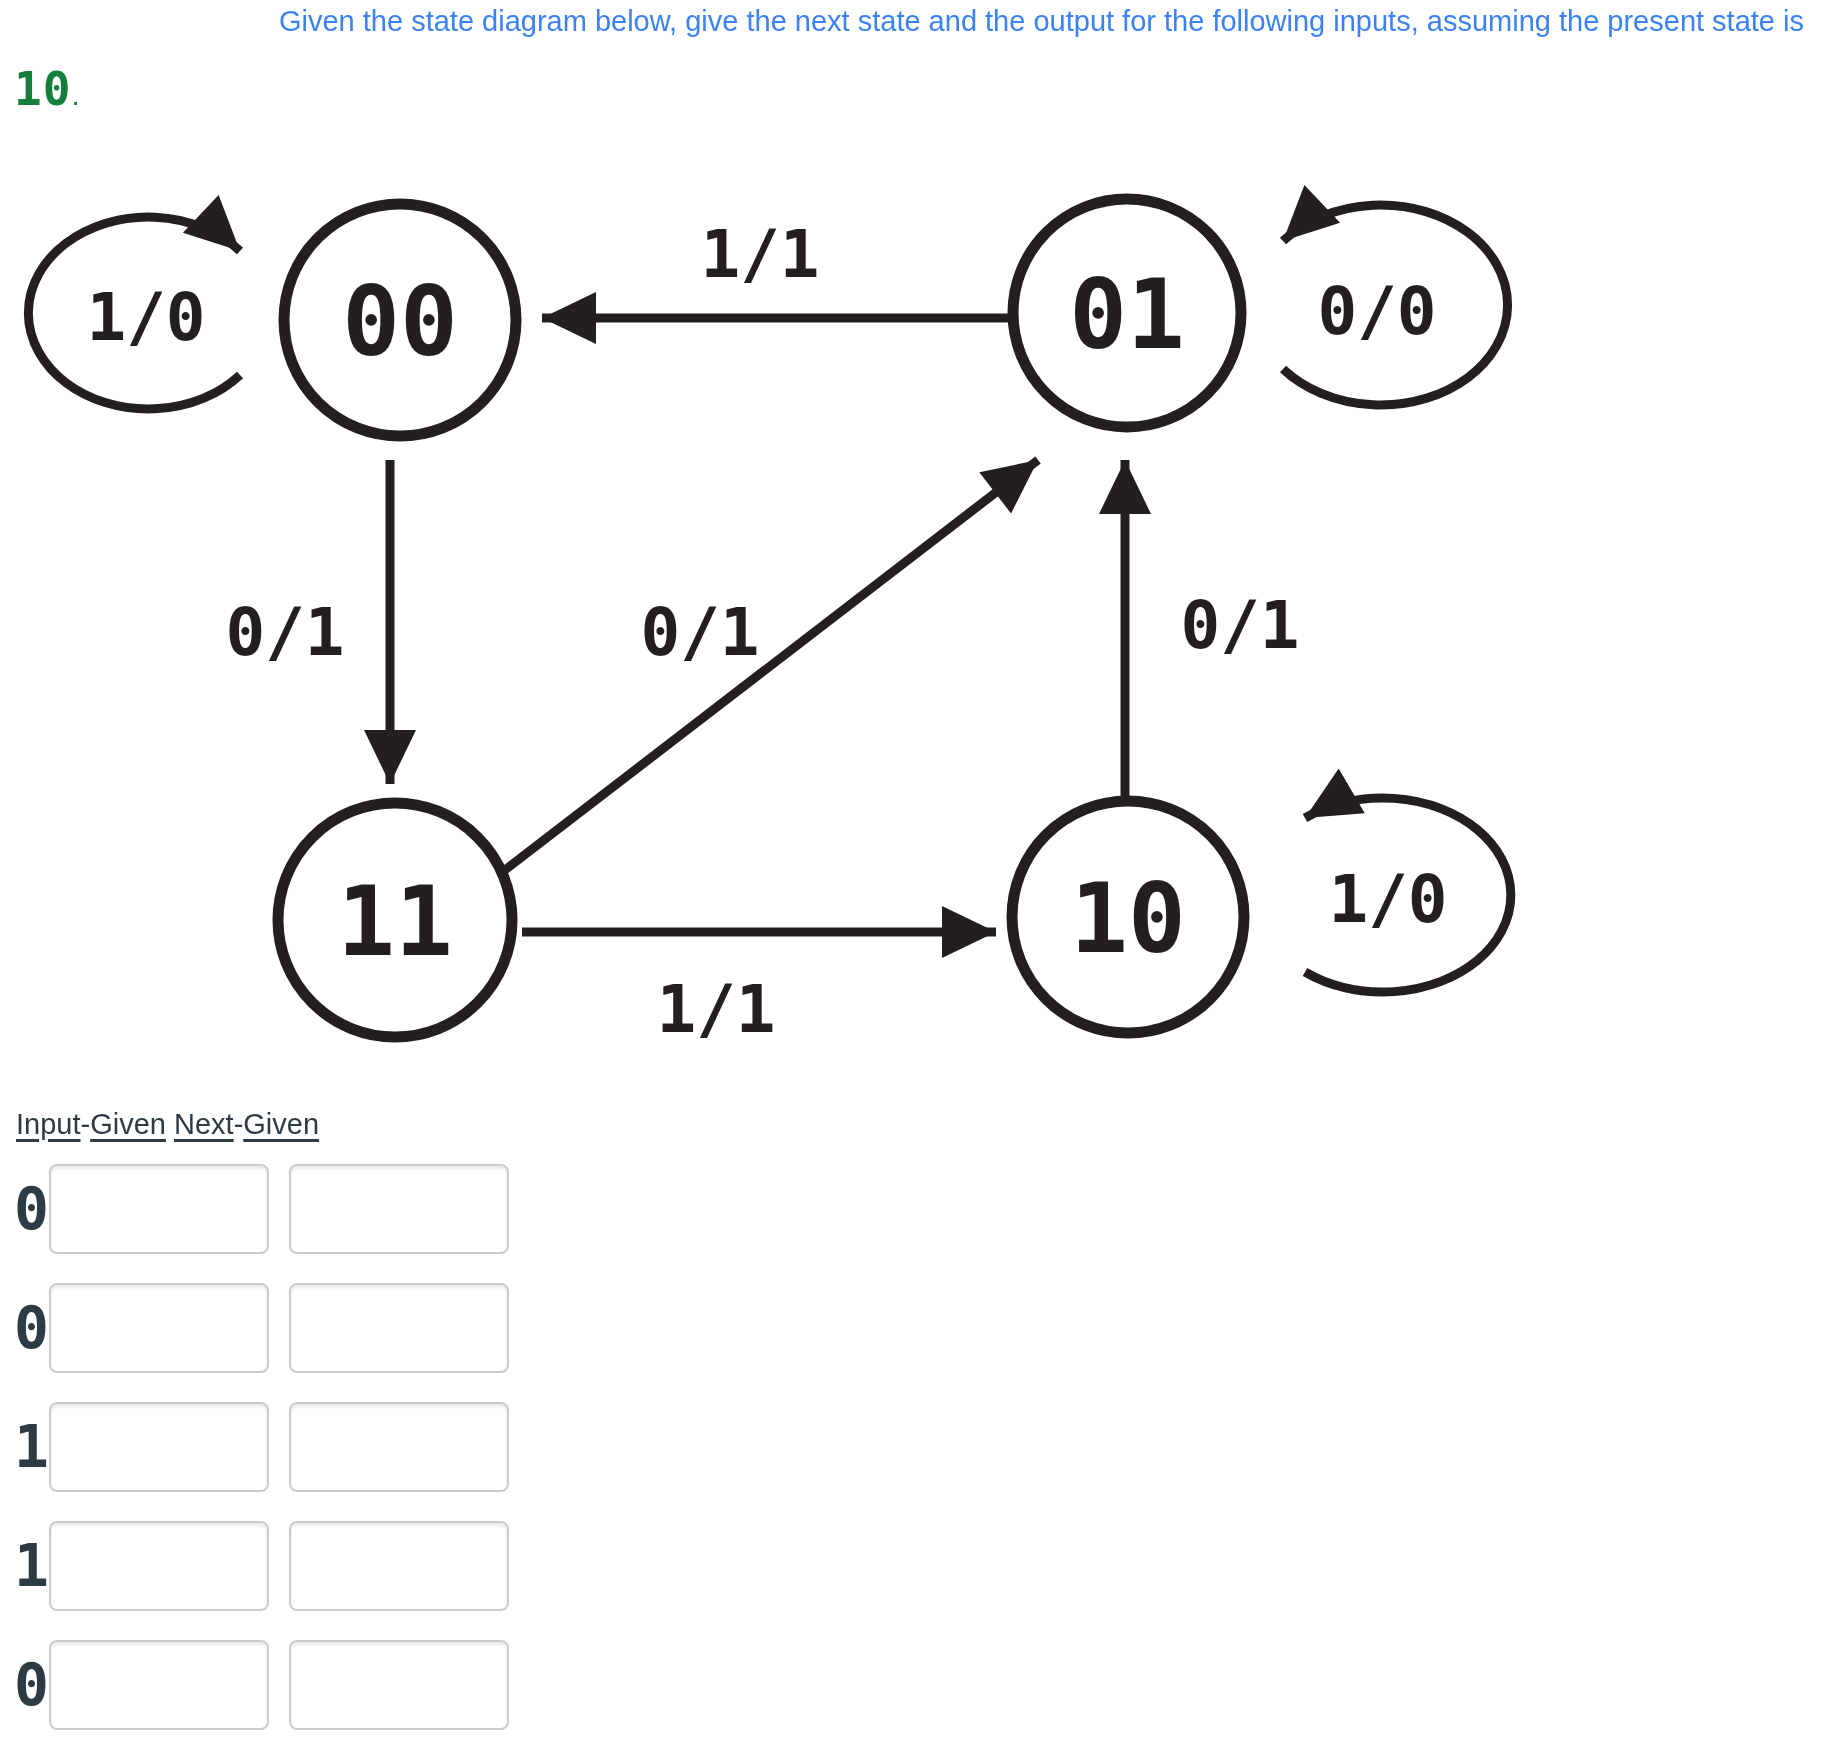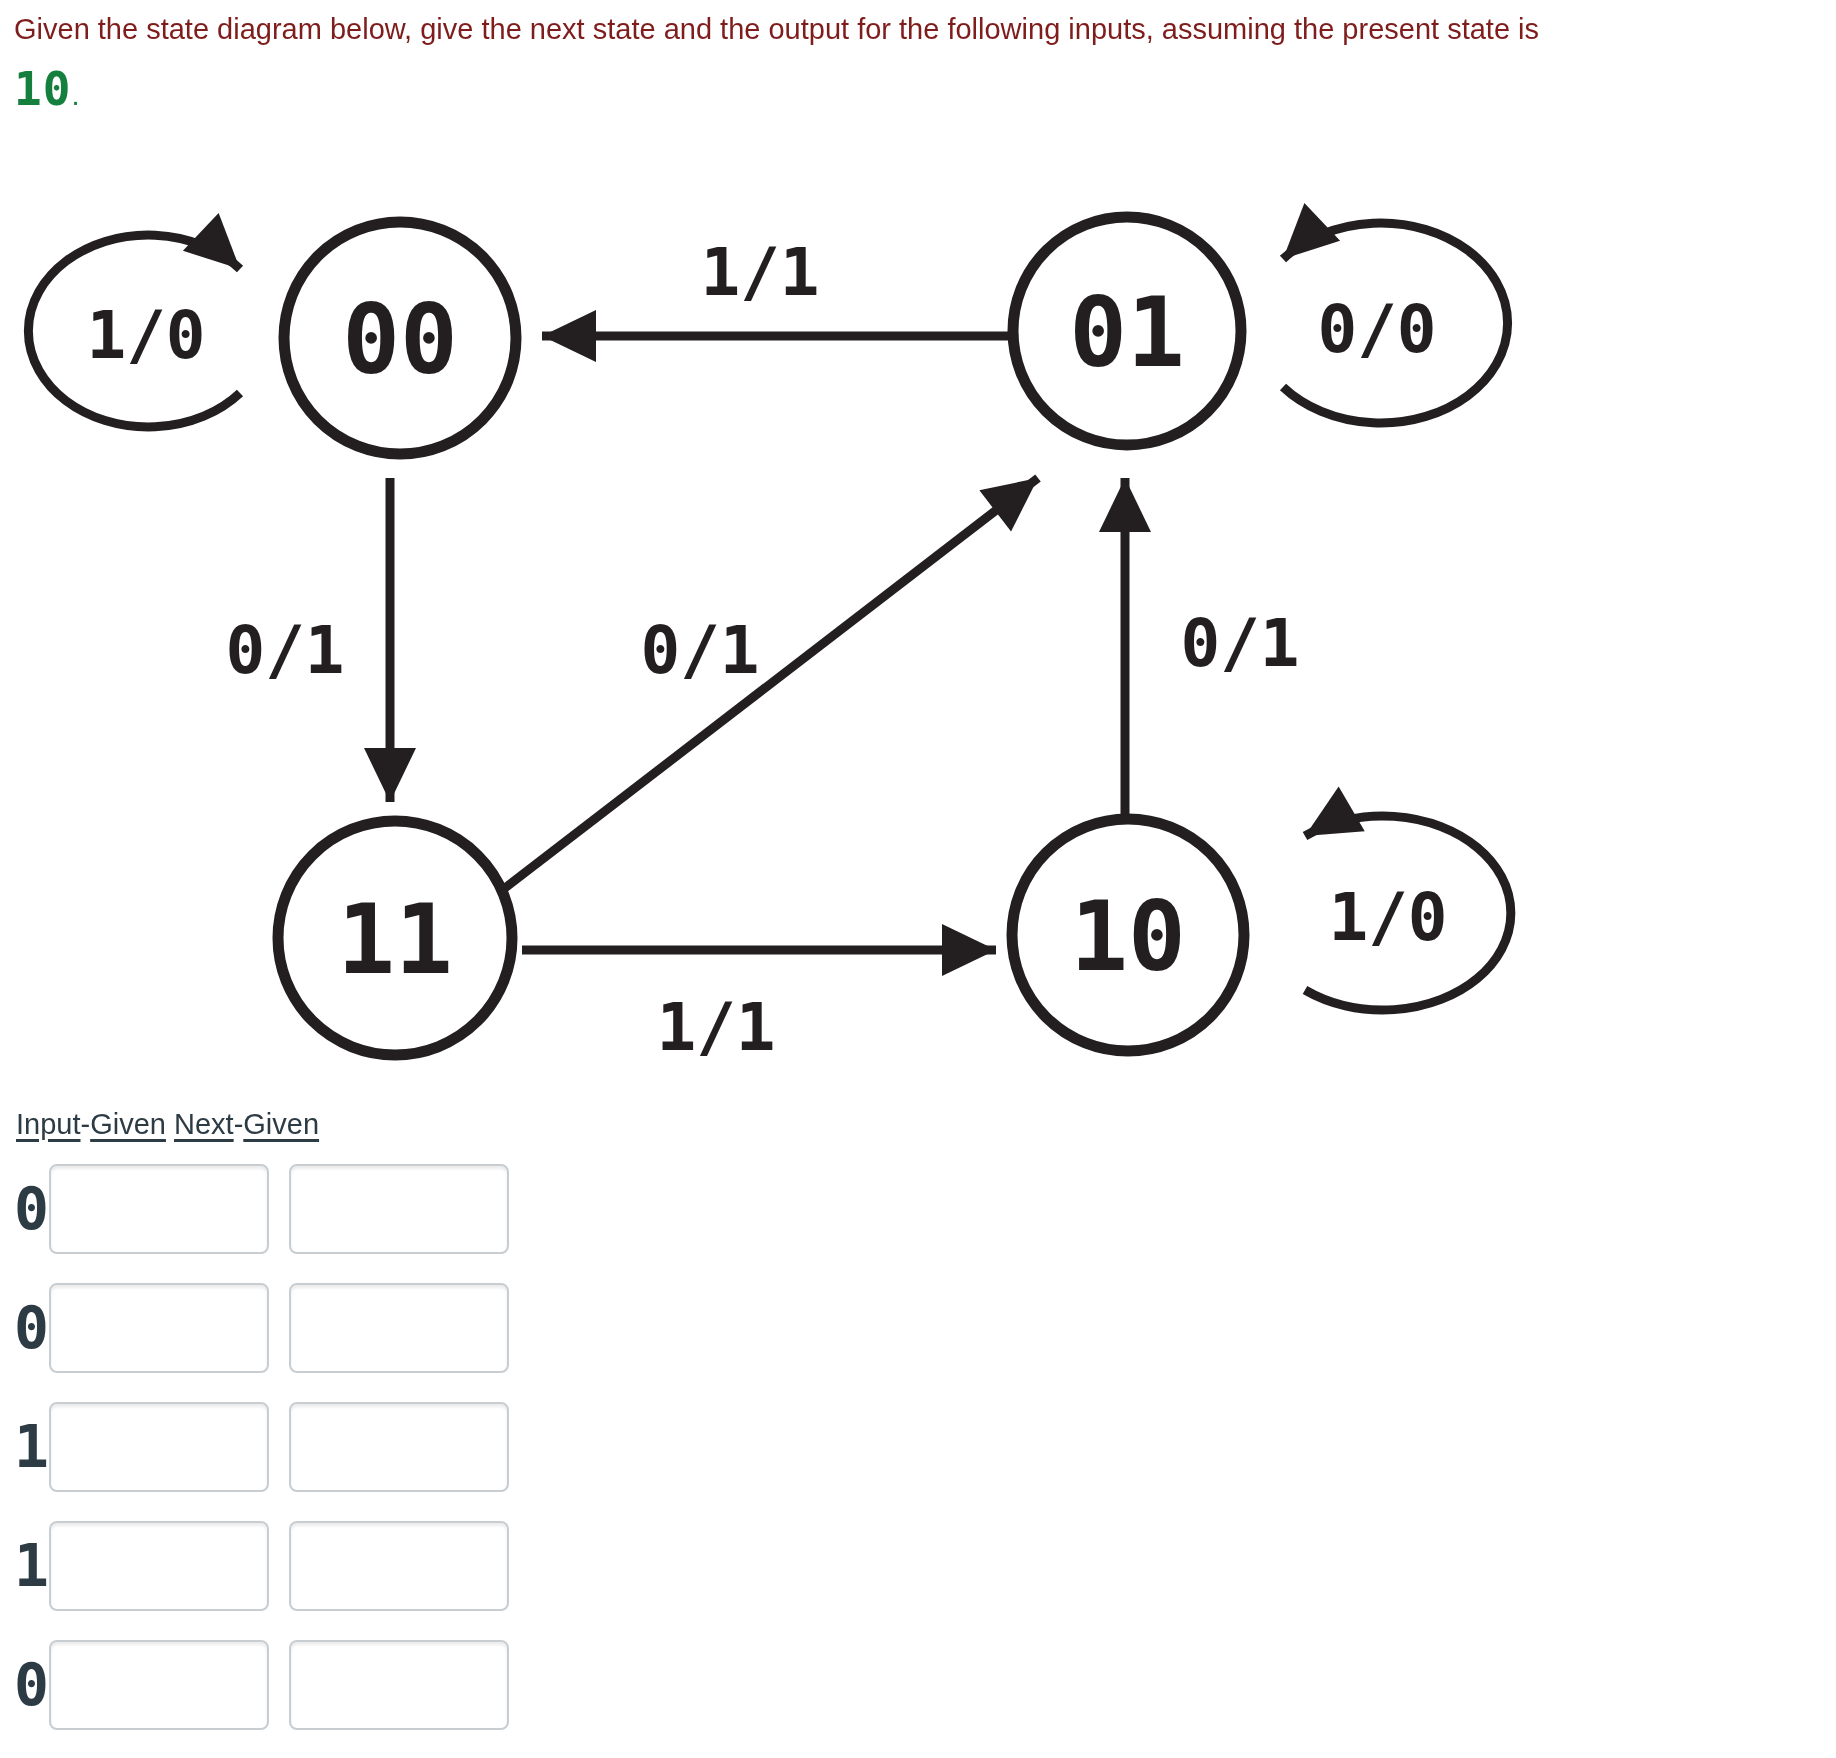--- a/index.html
+++ b/index.html
@@ -1,32 +1,32 @@
 <!DOCTYPE html>
 <html><head>
 <meta charset="utf-8">
 <style>
   html,body{margin:0;padding:0;background:#ffffff;}
   body{
     width:1836px;height:1758px;position:relative;
     font-family:"Liberation Sans",sans-serif;color:#2d3b45;
   }
   .q-line1{
-    position:absolute;left:14px;top:10px;width:1790px;
-    font-size:29px;line-height:38px;color:#7f1d1d;
+    position:absolute;left:14px;top:2px;width:1790px;
+    font-size:29px;line-height:38px;color:#3b82f6;text-align:right;
   }
   .q-line2{
     position:absolute;left:14px;top:62px;
     font-size:29px;color:#15803d;
   }
   .q-line2 .state-code{
     font-family:"DejaVu Sans Mono",monospace;
     font-weight:bold;font-size:46px;letter-spacing:1px;
   }
-  .diagram-wrap{position:absolute;left:0;top:188px;width:1550px;height:905px;}
+  .diagram-wrap{position:absolute;left:0;top:170px;width:1550px;height:905px;}
   svg text{
     font-family:"DejaVu Sans Mono",monospace;font-weight:bold;fill:#231f20;
   }
   .node-label{font-size:96px;}
   .edge-label{font-size:66px;}
   .answer-heading{
     position:absolute;left:16px;top:1108px;
     font-size:29px;color:#2d3b45;
   }
   .answer-heading .u{

